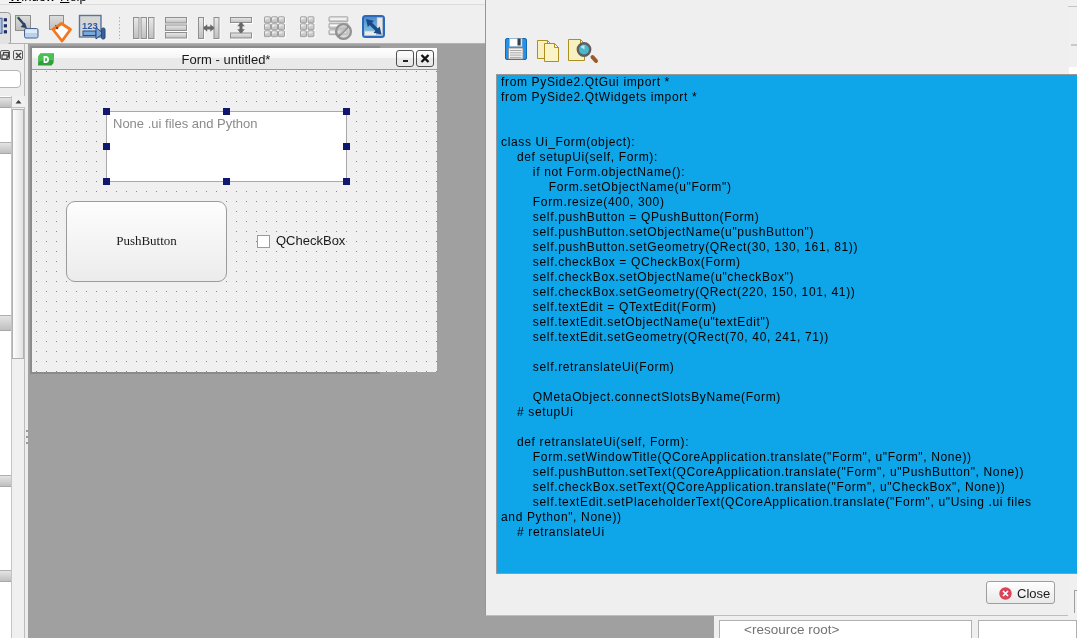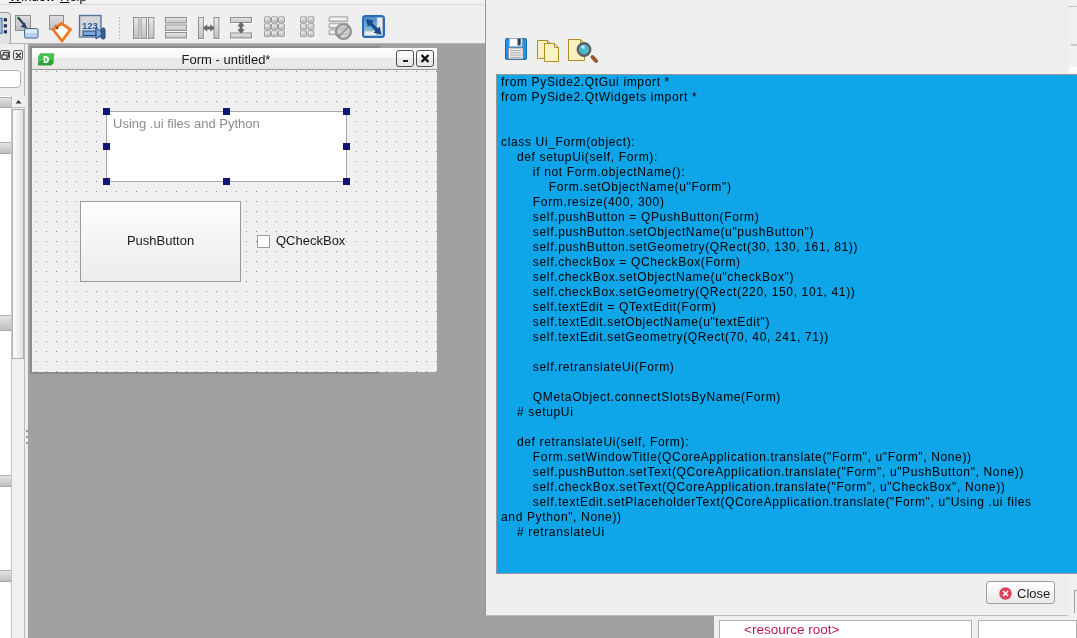--- a/index.html
+++ b/index.html
@@ -34,24 +34,24 @@
   border-bottom:1px solid #9a9a9a; }
 #ftext { position:absolute; top:4px; left:0; width:388px; text-align:center; font-size:13px; color:#1a1a1a; }
 .tbtn { position:absolute; top:2px; width:18px; height:17px; border:1px solid #4f4f4f; border-radius:3px; }
 #fclient { position:absolute; left:0; top:22px; width:405px; height:302px; background:#f0f0f0;
   background-image:radial-gradient(circle at 4.5px 1.5px, #8a8a8a 0.6px, transparent 1px);
   background-size:10px 10px; }
 
 #tedit { position:absolute; left:74px; top:41px; width:241px; height:71px; background:#fff; border:1px solid #a8a8a8; }
 #tedit span { position:absolute; left:6px; top:4px; font-size:13px; color:#8b8b8b; }
 .hdl { position:absolute; width:7px; height:7px; background:#10176e; }
-#pbtn { position:absolute; left:48px; top:131px; width:161px; height:81px;
-  border:1px solid #9b9b9b; border-radius:0;
+#pbtn { position:absolute; left:34px; top:131px; width:161px; height:81px;
+  border:1px solid #9b9b9b; border-radius:9px;
   background:linear-gradient(#fdfdfd, #ececec);
-  font-size:13px; color:#1a1a1a; text-align:center; line-height:77px; }
+  font-size:13px; color:#1a1a1a; text-align:center; line-height:77px;font-family:Liberation Serif, serif; }
 #cbox { position:absolute; left:225px; top:165px; width:13px; height:13px; background:#fff; border:1px solid #9b9b9b; }
 #cboxlab { position:absolute; left:244px; top:163px; font-size:13px; color:#1a1a1a; }
 
 
 #rsliver { left:1064px; top:0; width:13px; height:638px; background:#f0f0f0; }
 
 
 #dlg { left:485px; top:0; width:583px; height:616px; background:#efefef;
   border-left:1px solid #969696; border-bottom:1px solid #bdbdbd; }
 #codearea { position:absolute; left:10px; top:74px; width:636px; height:500px;
@@ -306,21 +306,21 @@
         <div style="position:absolute; left:6px; top:9px; width:5px; height:2px; background:#222;"></div>
       </div>
       <div class="tbtn" style="left:384px;">
         <svg width="16" height="15">
             <path d="M4.5 4 L11.5 11 M11.5 4 L4.5 11" stroke="#111" stroke-width="2.4"></path>
           </svg>
       </div>
     </div>
     <div id="fclient">
       <div id="tedit">
-          <span>Using .ui files and Python</span>
+          <span>None .ui files and Python</span>
         </div>
 
       <div class="hdl" style="left:71px;  top:38px;"></div>
       <div class="hdl" style="left:191px; top:38px;"></div>
       <div class="hdl" style="left:311px; top:38px;"></div>
       <div class="hdl" style="left:71px;  top:73px;"></div>
       <div class="hdl" style="left:311px; top:73px;"></div>
       <div class="hdl" style="left:71px;  top:108px;"></div>
       <div class="hdl" style="left:191px; top:108px;"></div>
       <div class="hdl" style="left:311px; top:108px;"></div>
@@ -337,21 +337,21 @@
     <div style="position:absolute; left:7px; top:95px; width:6px; height:2px; background:#c9c9c9;"></div>
     <div style="position:absolute; left:7px; top:113px; width:6px; height:2px; background:#c9c9c9;"></div>
     <div style="position:absolute; left:8px; top:155px; width:5px; height:8px; background:#2f7ac9;"></div>
     <div style="position:absolute; left:4px; top:413px; width:9px; height:26px; background:#c6c6c6; border:1px solid #a8a8a8;"></div>
     <div style="position:absolute; left:10px; top:590px; width:3px; height:1px; background:#9f9f9f;"></div>
     <div style="position:absolute; left:10px; top:590px; width:1px; height:23px; background:#9f9f9f;"></div>
   </div>
 
   <div class="abs" id="resarea">
     <div class="resbox" style="left:5px; width:253px;">
-      <div style="position:absolute; left:24px; top:1px; font-size:13.5px; color:#be185d;">&lt;resource root&gt;</div>
+      <div style="position:absolute; left:24px; top:1px; font-size:13.5px; color:#737373;">&lt;resource root&gt;</div>
     </div>
     <div class="resbox" style="left:264px; width:99px;"></div>
   </div>
 
   <div class="abs" id="dlg">
     <svg width="120" height="30" style="position:absolute; left:18px; top:37px;">
 
       <g transform="translate(1,1)">
         <rect x="0.5" y="0.5" width="21" height="21" rx="1.5" fill="#2492e8" stroke="#1467b4"></rect>
         <rect x="4.5" y="0.5" width="12.5" height="8" fill="#fdfdfd" stroke="#9db6cc" stroke-width="0.8"></rect>

